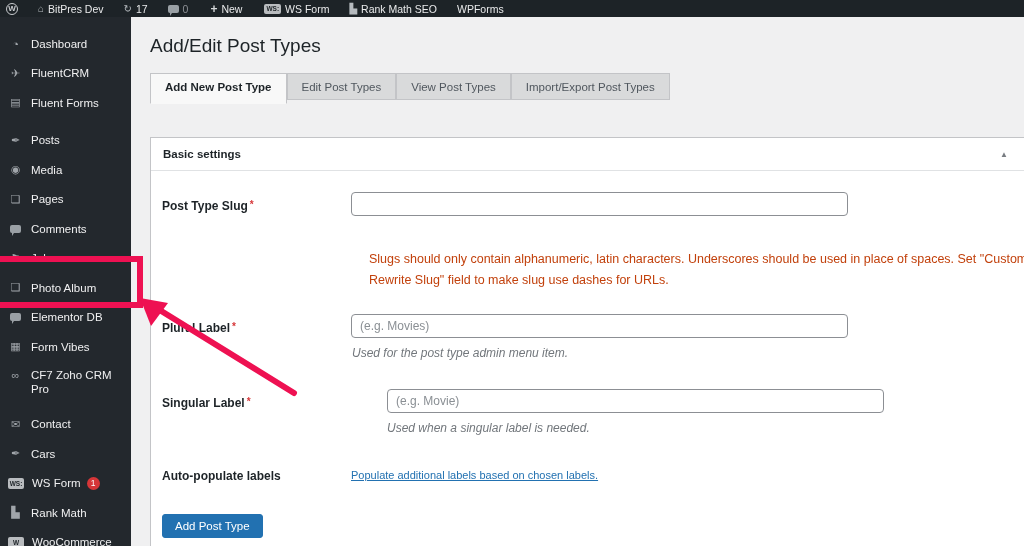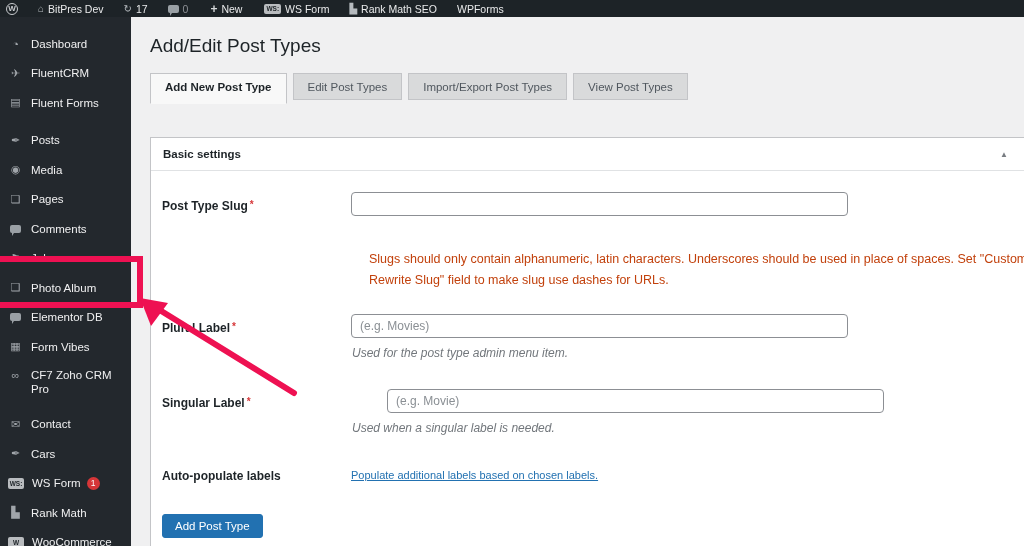--- a/index.html
+++ b/index.html
@@ -35,21 +35,21 @@
   .mi.boxed { background:#b9bcbf; color:#1d2327; font-size:6.5px; font-weight:700;
     border-radius:2px; line-height:11px; width:16px; min-width:16px; }
   .mlabel { color:#f0f0f1; font-size:11.5px; line-height:14px; max-width:86px; }
   .mbadge { background:#d63638; color:#fff; font-size:8.5px; width:13px; height:13px;
     border-radius:50%; text-align:center; line-height:13px; margin-left:6px; }
 
   
   .main { position:absolute; top:17px; left:131px; width:893px; height:529px; background:#f0f0f1; }
   .page-title { position:absolute; top:18px; left:19px; font-size:19px; font-weight:400; color:#1d2327; }
 
-  .tabs { position:absolute; top:56px; left:19px; display:flex; gap:6px; align-items:flex-start; }
+  .tabs { position:absolute; top:56px; left:19px; display:flex; gap:0; align-items:flex-start; }
   .tab { background:#d9dadb; border:1px solid #c3c4c7; color:#50575e; font-size:11.5px;
     padding:7px 14px 6px; cursor:pointer; white-space:nowrap; }
   .tab.active { background:#f8f8f8; border-bottom-color:#f8f8f8; color:#1d2327;
     font-weight:700; padding-bottom:10px; }
 
   .panel { position:absolute; top:120px; left:19px; width:874px; height:440px;
     background:#fff; border:1px solid #c3c4c7; border-right:none; }
   .panel-hd { height:33px; border-bottom:1px solid #e0e2e4; display:flex;
     align-items:center; justify-content:space-between; padding:0 12px; }
   .panel-title { font-size:11.5px; font-weight:700; color:#1d2327; }
@@ -184,22 +184,22 @@
       </li>
   </ul>
 </div>
 
 <div class="main">
   <h1 class="page-title">Add/Edit Post Types</h1>
 
   <div class="tabs">
     <div class="tab active">Add New Post Type</div>
     <div class="tab">Edit Post Types</div>
+    <div class="tab">View Post Types</div>
     <div class="tab">Import/Export Post Types</div>
-    <div class="tab">View Post Types</div>
   </div>
 
   <div class="panel">
     <div class="panel-hd">
       <span class="panel-title">Basic settings</span>
       <span class="collapse">▲</span>
     </div>
 
     <div class="f-label" style="top:61px;">
       <span>Post Type Slug</span><span class="req">*</span>
@@ -210,21 +210,21 @@
     <div class="f-label" style="top:183px;">
       <span>Plural Label</span><span class="req">*</span>
     </div>
     <input class="f-input" style="top: 176px;" type="text" placeholder="(e.g. Movies)">
     <div class="f-help" style="top:208px;">Used for the post type admin menu item.</div>
 
     <div class="f-label" style="top:258px;">
       <span>Singular Label</span><span class="req">*</span>
     </div>
     <input class="f-input" style="top: 251px; margin-left: 36px;" type="text" placeholder="(e.g. Movie)">
-    <div class="f-help" style="top:283px;">Used when a singular label is needed.</div>
+    <div class="f-help" style="top:283px;margin-left:35px;">Used when a singular label is needed.</div>
 
     <div class="f-label" style="top:331px;">
       <span>Auto-populate labels</span>
     </div>
     <a class="f-link" style="top:331px;">Populate additional labels based on chosen labels.</a>
 
     <button class="btn-primary">Add Post Type</button>
   </div>
 </div>
 

